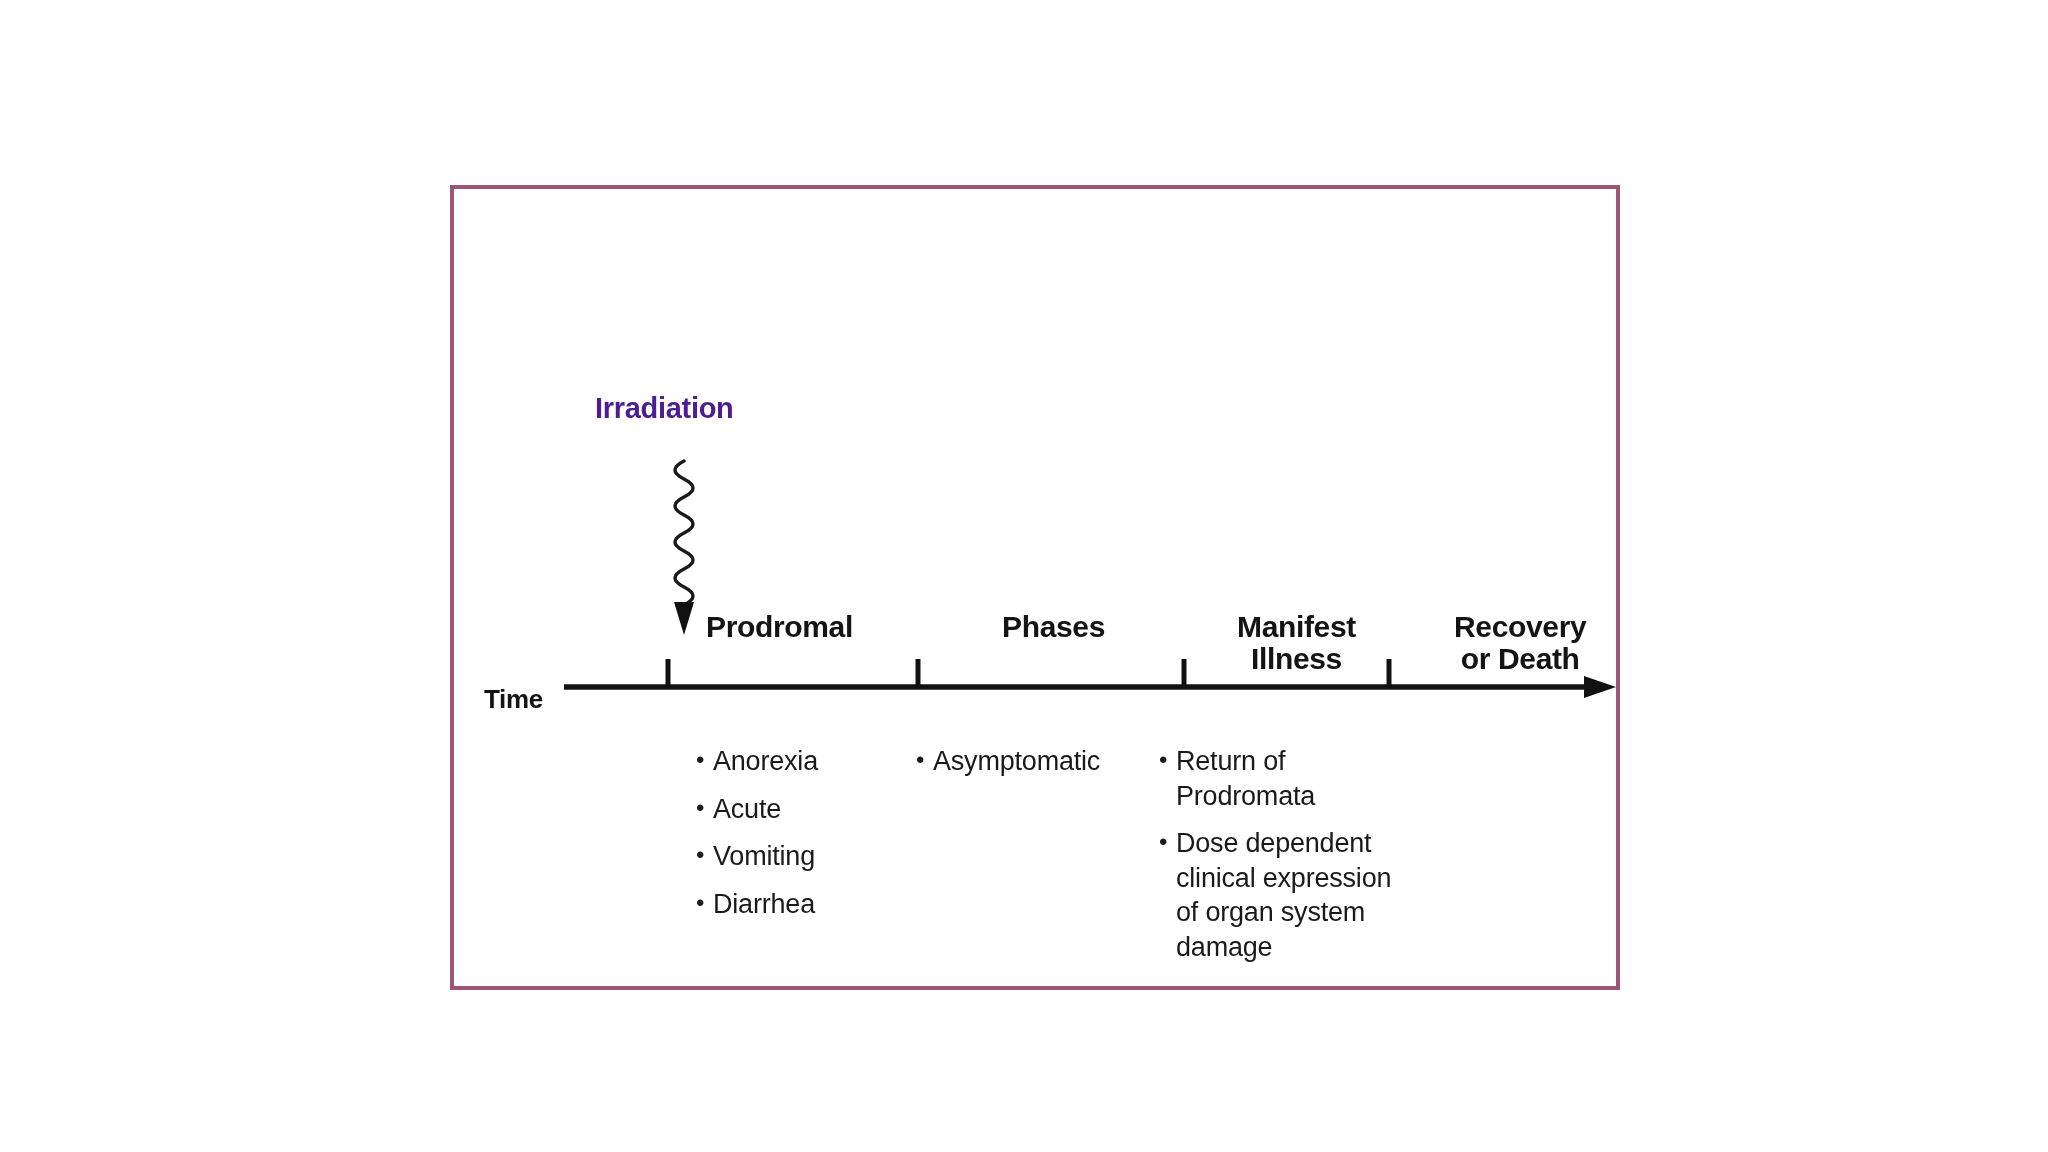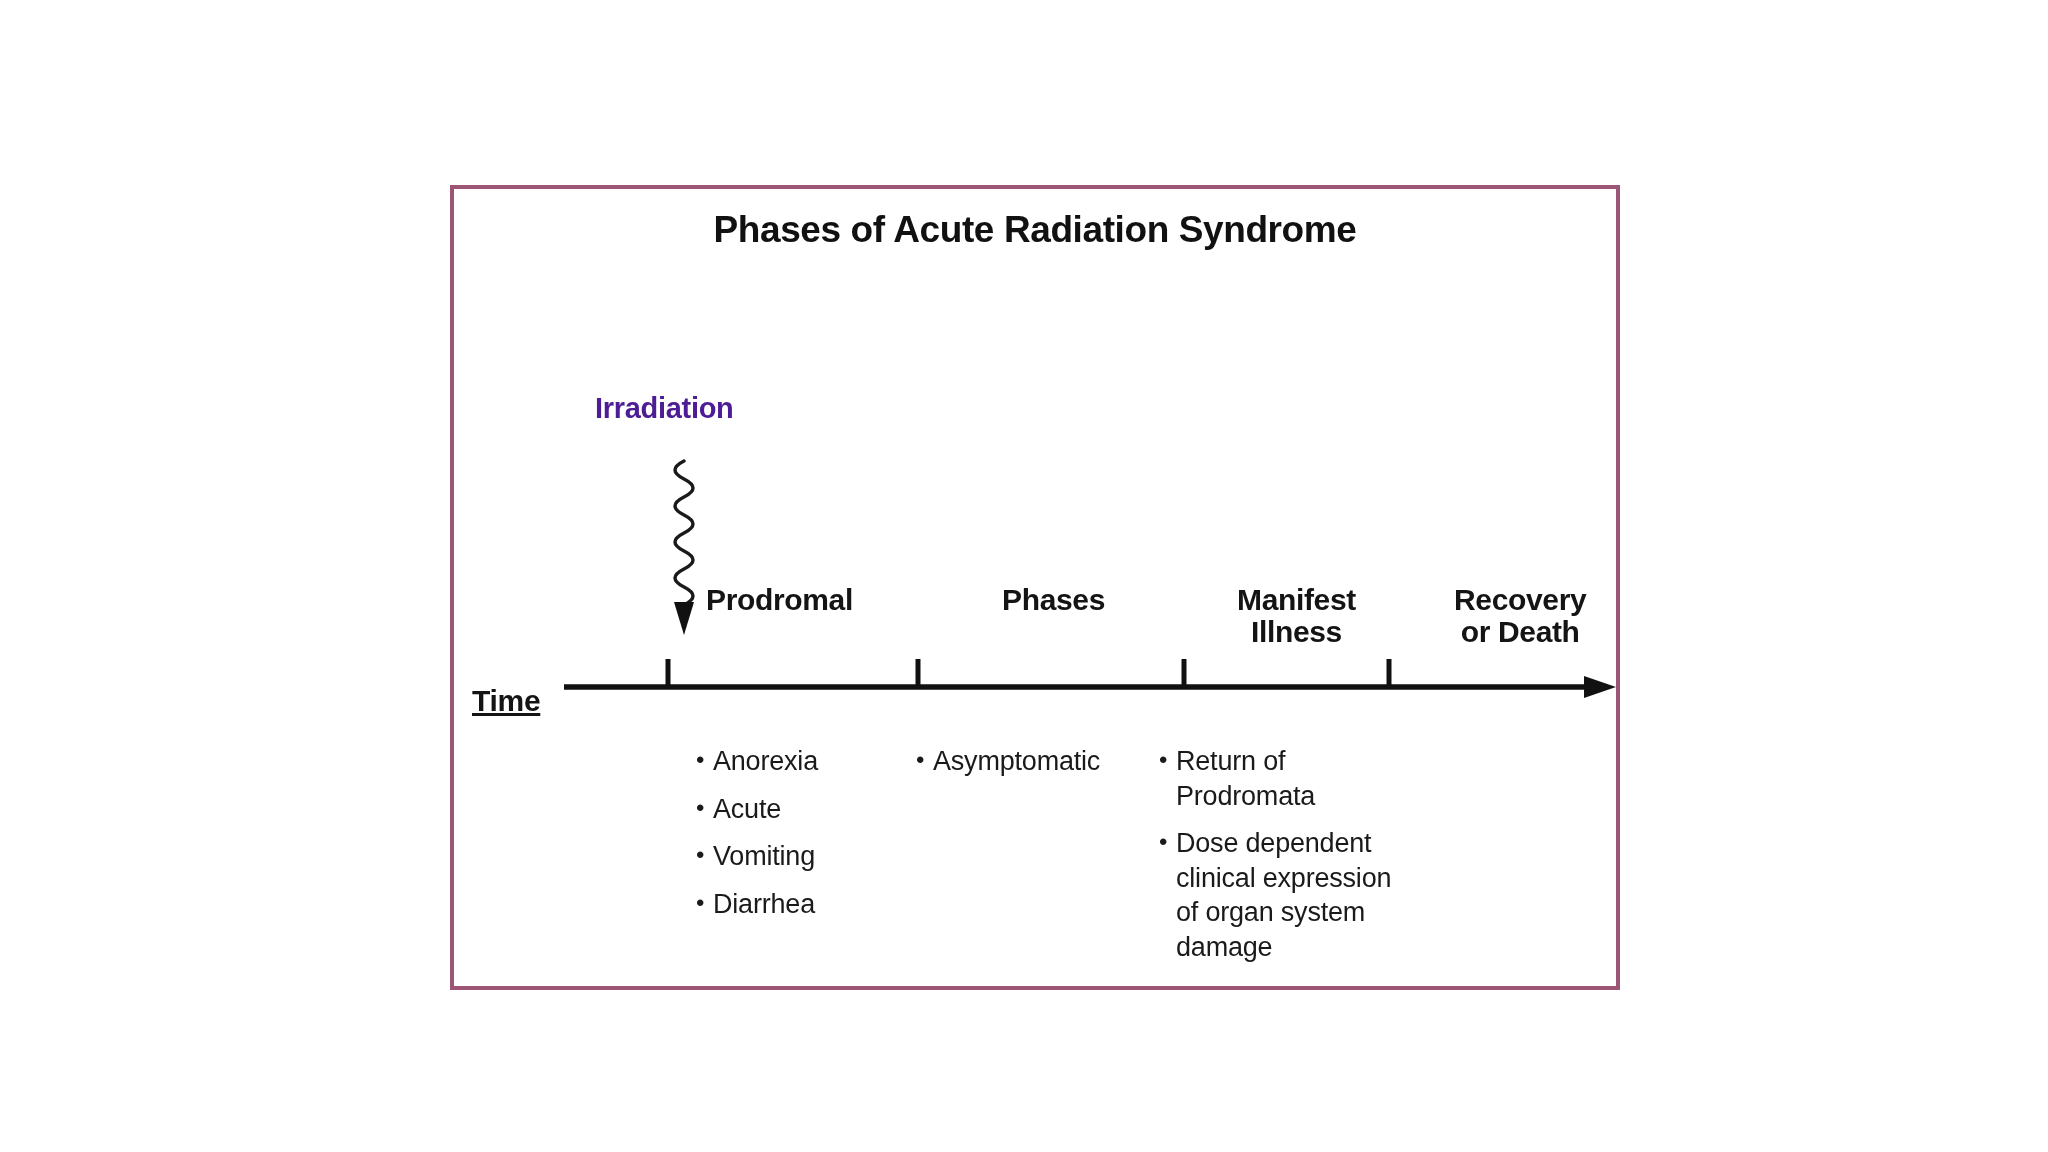--- a/index.html
+++ b/index.html
@@ -59,45 +59,45 @@
     position: absolute;
     left: 200px;
     top: 270px;
     width: 60px;
     height: 180px;
   }
 
   
   #time-axis-label {
     position: absolute;
-    left: 18px;
+    left: 30px;
     top: 495px;
-    font-size: 30px;
+    font-size: 26px;
     font-weight: bold;
     letter-spacing: -0.3px;
     color: #141414;
-    text-decoration: underline;
   }
   #timeline-svg {
     position: absolute;
     left: 110px;
     top: 450px;
     width: 1056px;
     height: 70px;
   }
 
   
   .phase-label {
     position: absolute;
     font-size: 30px;
     font-weight: bold;
     letter-spacing: -0.35px;
     color: #141414;
     line-height: 1.07;
     white-space: pre-line;
+    margin-top: 27px;
   }
   #phase-label-0 { left: 252px; top: 395px; }
   #phase-label-1 { left: 548px; top: 395px; }
   #phase-label-2 { left: 783px; top: 395px; text-align: center; }
   #phase-label-3 { left: 1000px; top: 395px; text-align: center; }
 
   
   .bullet-column {
     position: absolute;
     top: 555px;
@@ -125,21 +125,20 @@
   .bullet-text {
     flex: 1 1 auto;
     white-space: pre-line;
   }
 </style>
 </head>
 <body>
 
 <div id="figure-frame">
 
-  <div id="figure-title">Phases of Acute Radiation Syndrome</div>
 
   <div id="irradiation-label">Irradiation</div>
 
   <svg id="irradiation-squiggle" viewBox="0 0 60 180">
     <path d="M30 2
              C 18 8, 18 14, 30 20
              C 42 26, 42 32, 30 38
              C 18 44, 18 50, 30 56
              C 42 62, 42 68, 30 74
              C 18 80, 18 86, 30 92

